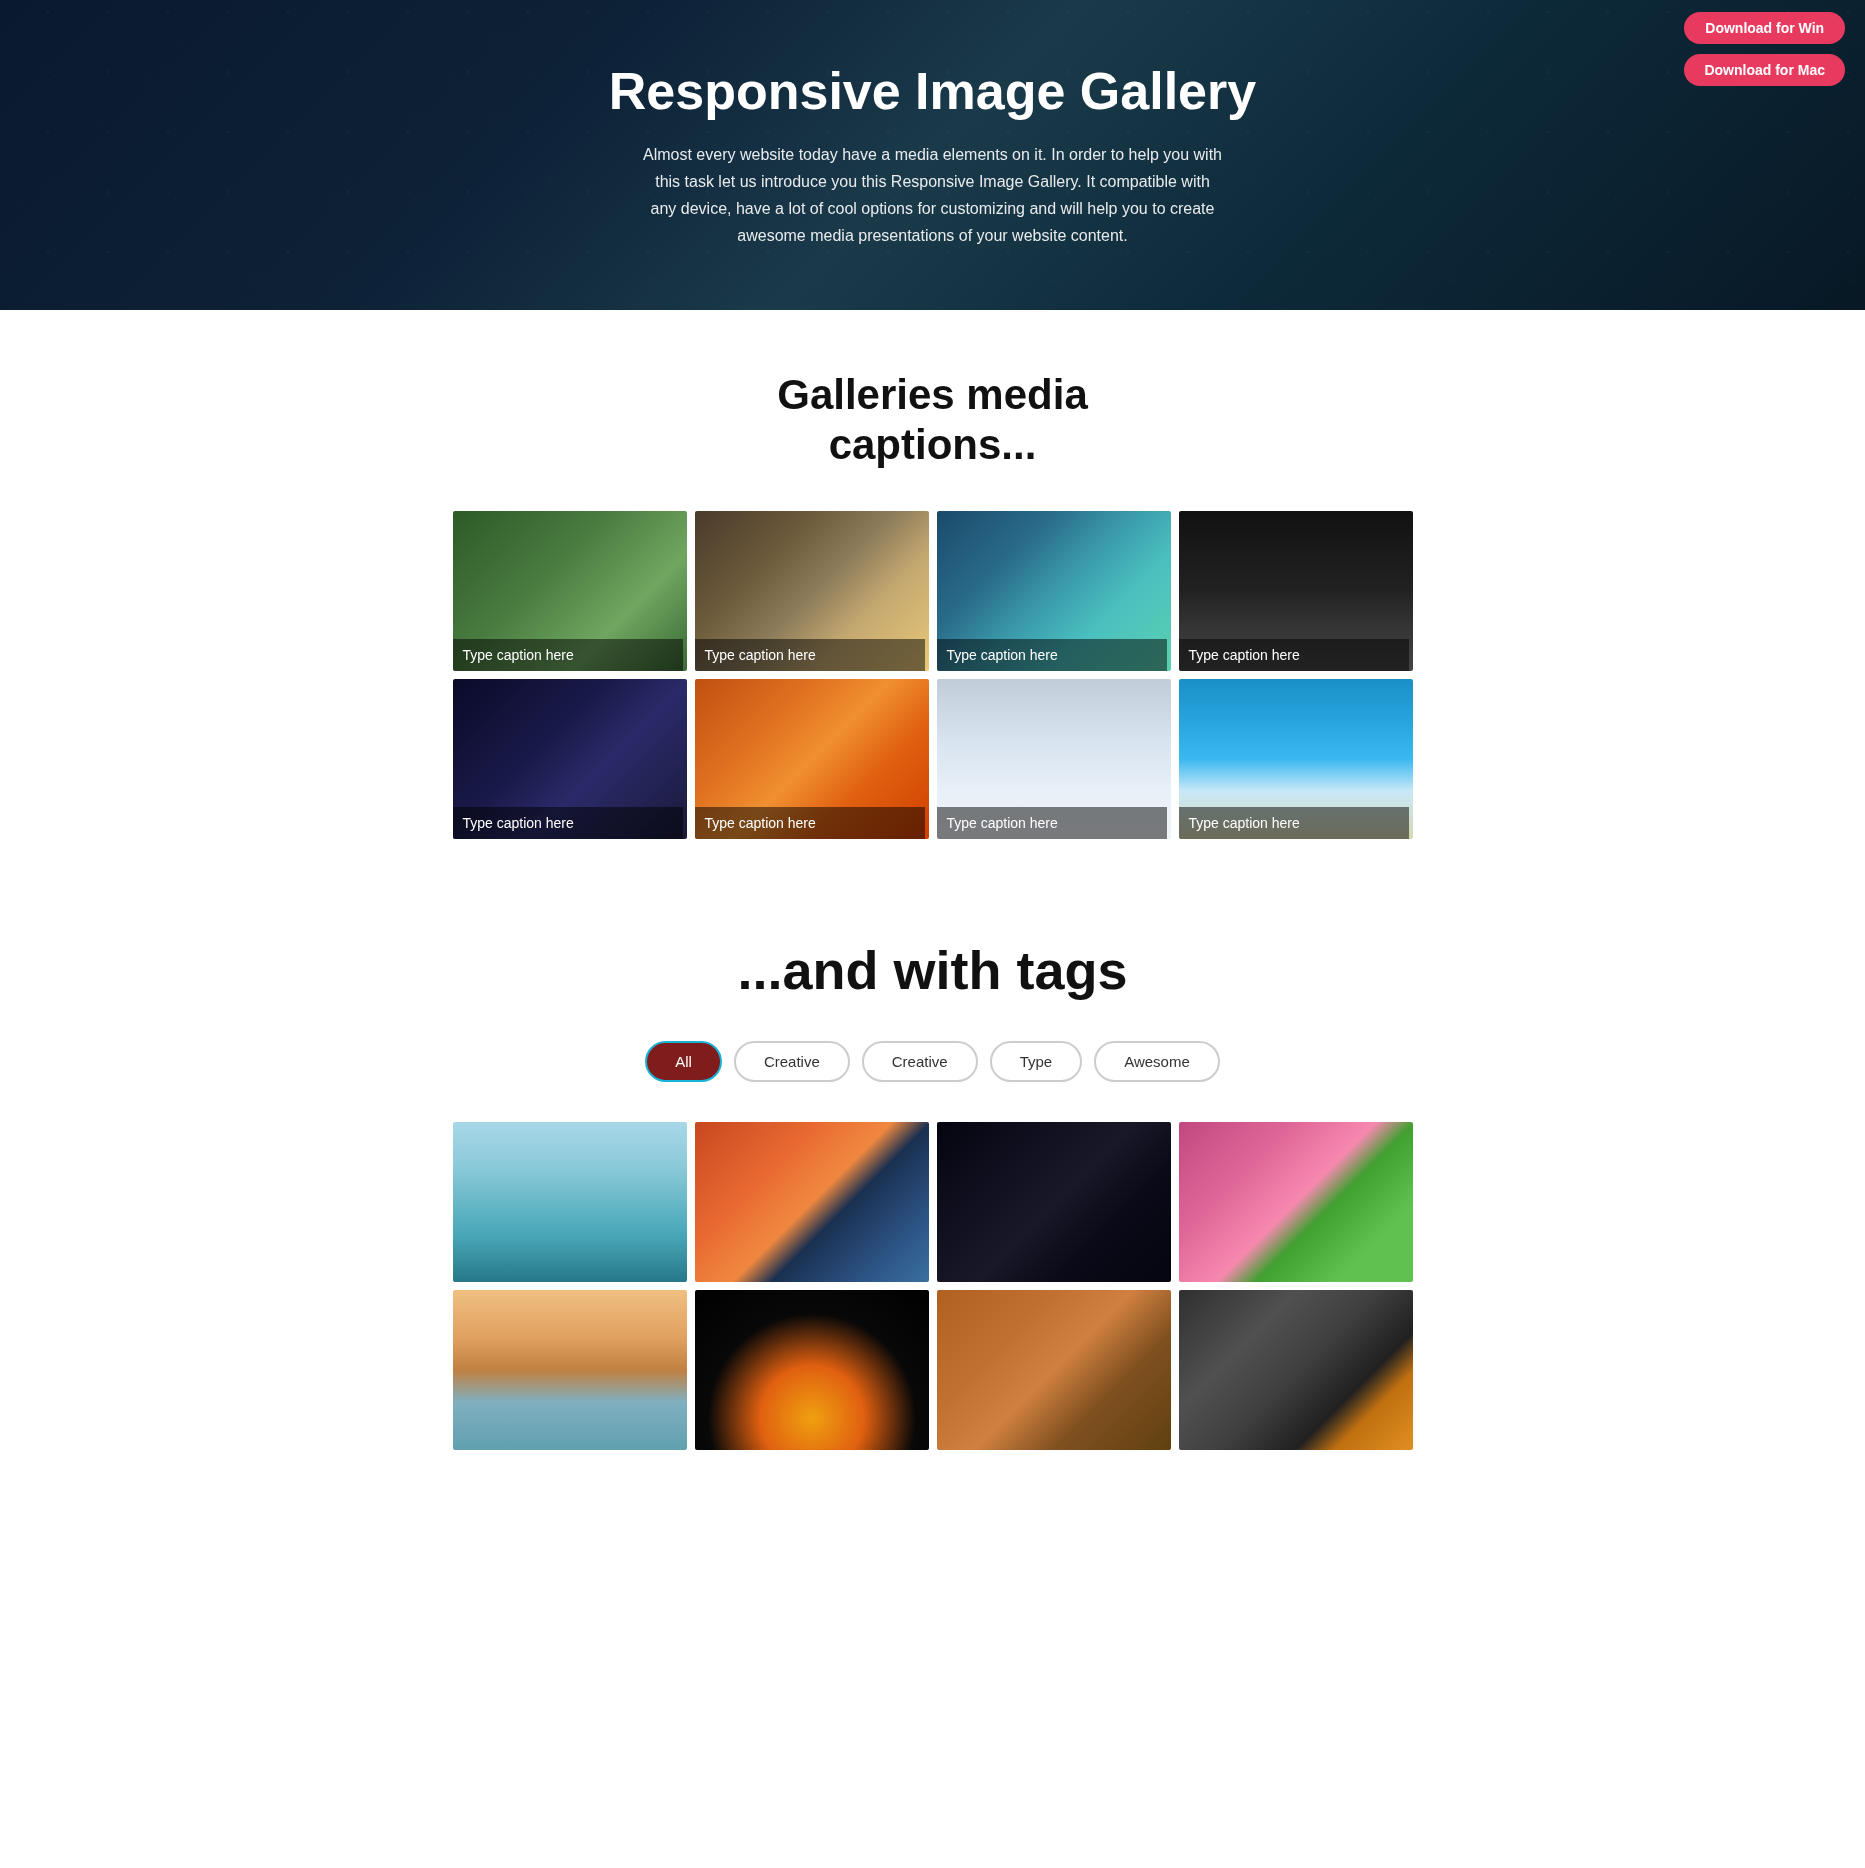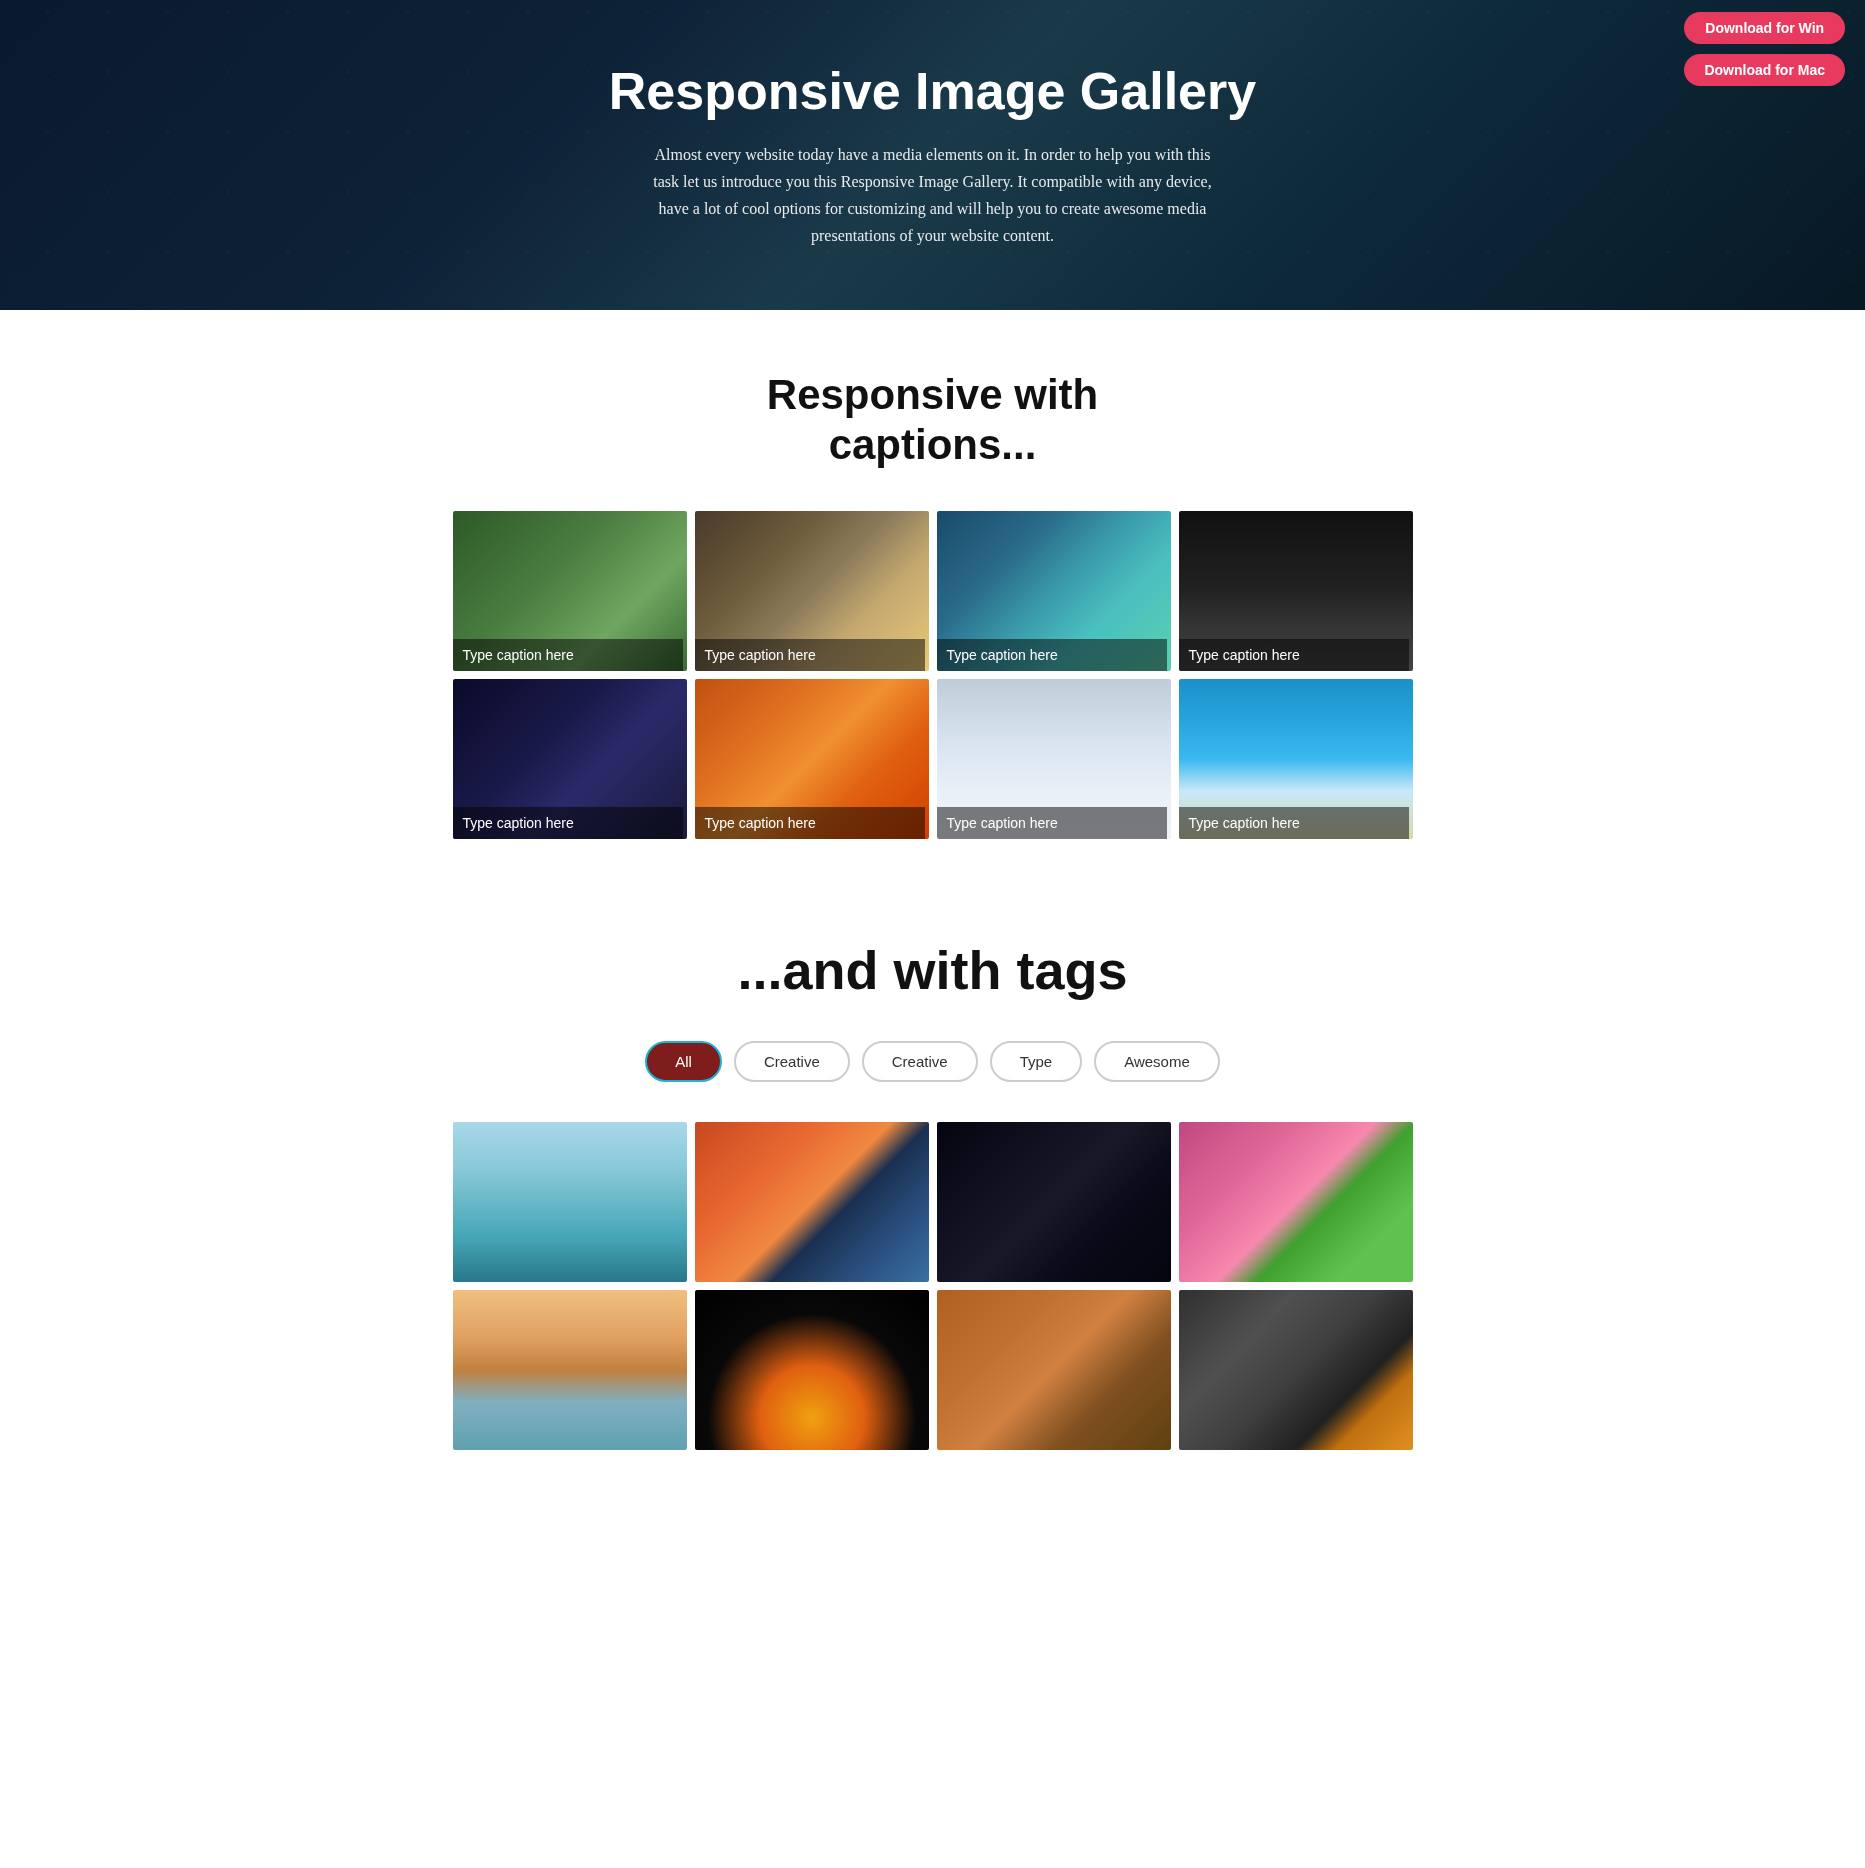--- a/index.html
+++ b/index.html
@@ -56,21 +56,20 @@
       z-index: 1;
     }
     .hero-desc {
       font-size: 16px;
       color: rgba(255,255,255,0.9);
       text-align: center;
       max-width: 580px;
       line-height: 1.7;
       position: relative;
       z-index: 1;
-      font-family: Liberation Serif, serif;
     }
 
     
     .section {
       padding: 60px 20px 40px;
       max-width: 1000px;
       margin: 0 auto;
     }
     .section-title {
       font-size: 42px;
@@ -171,21 +170,21 @@
   <div class="hero-top-buttons">
     <button class="hero-btn">Download for Win</button>
     <button class="hero-btn">Download for Mac</button>
   </div>
   <h1 class="hero-title">Responsive Image Gallery</h1>
   <p class="hero-desc">Almost every website today have a media elements on it. In order to help you with this task let us introduce you this Responsive Image Gallery. It compatible with any device, have a lot of cool options for customizing and will help you to create awesome media presentations of your website content.</p>
 </div>
 
 <div class="section">
   <h2 class="section-title">
-    <span style="white-space:pre-line;">Responsive with
+    <span style="white-space:pre-line;">Galleries media
 captions...</span>
   </h2>
 
   <div class="gallery-grid">
     <div class="gallery-item">
       <div class="img-placeholder img-forest"></div>
       <div class="gallery-caption">Type caption here</div>
     </div>
     <div class="gallery-item">
       <div class="img-placeholder img-building"></div>

